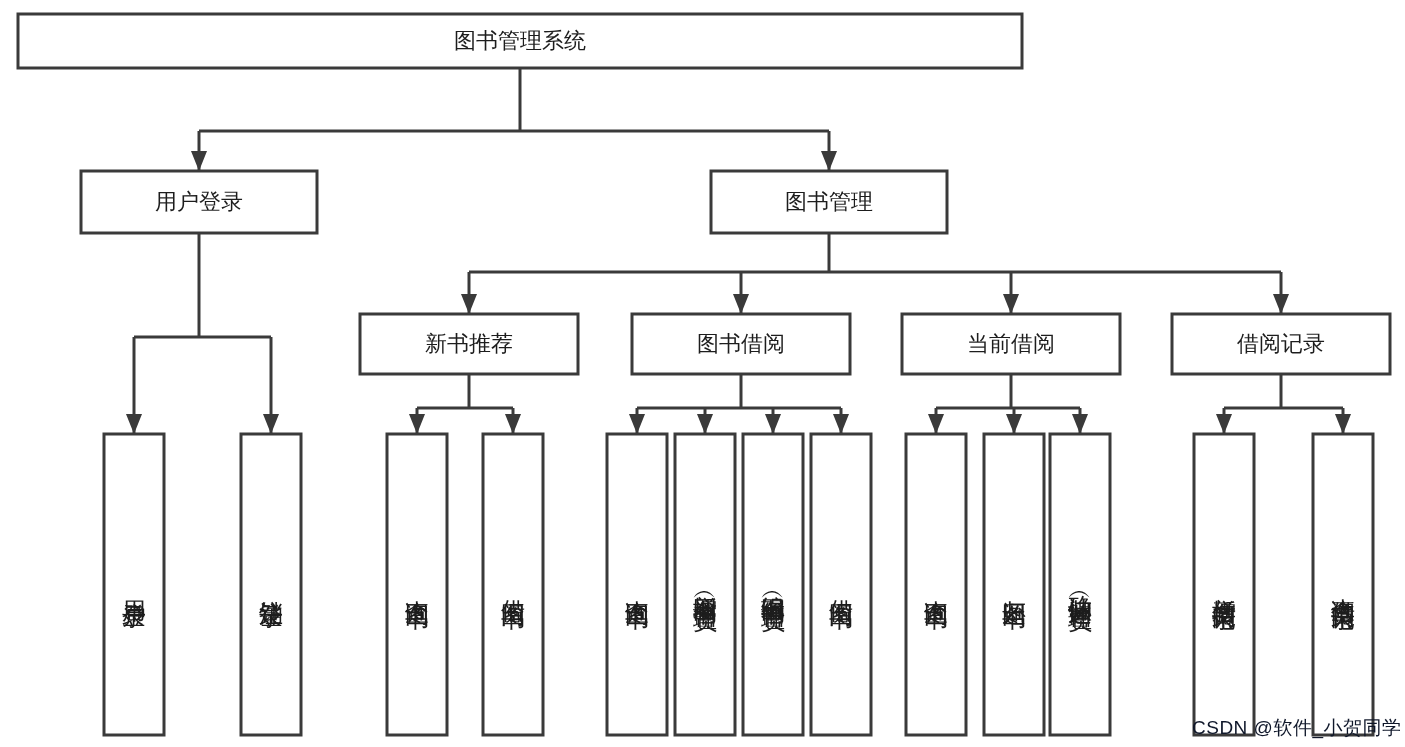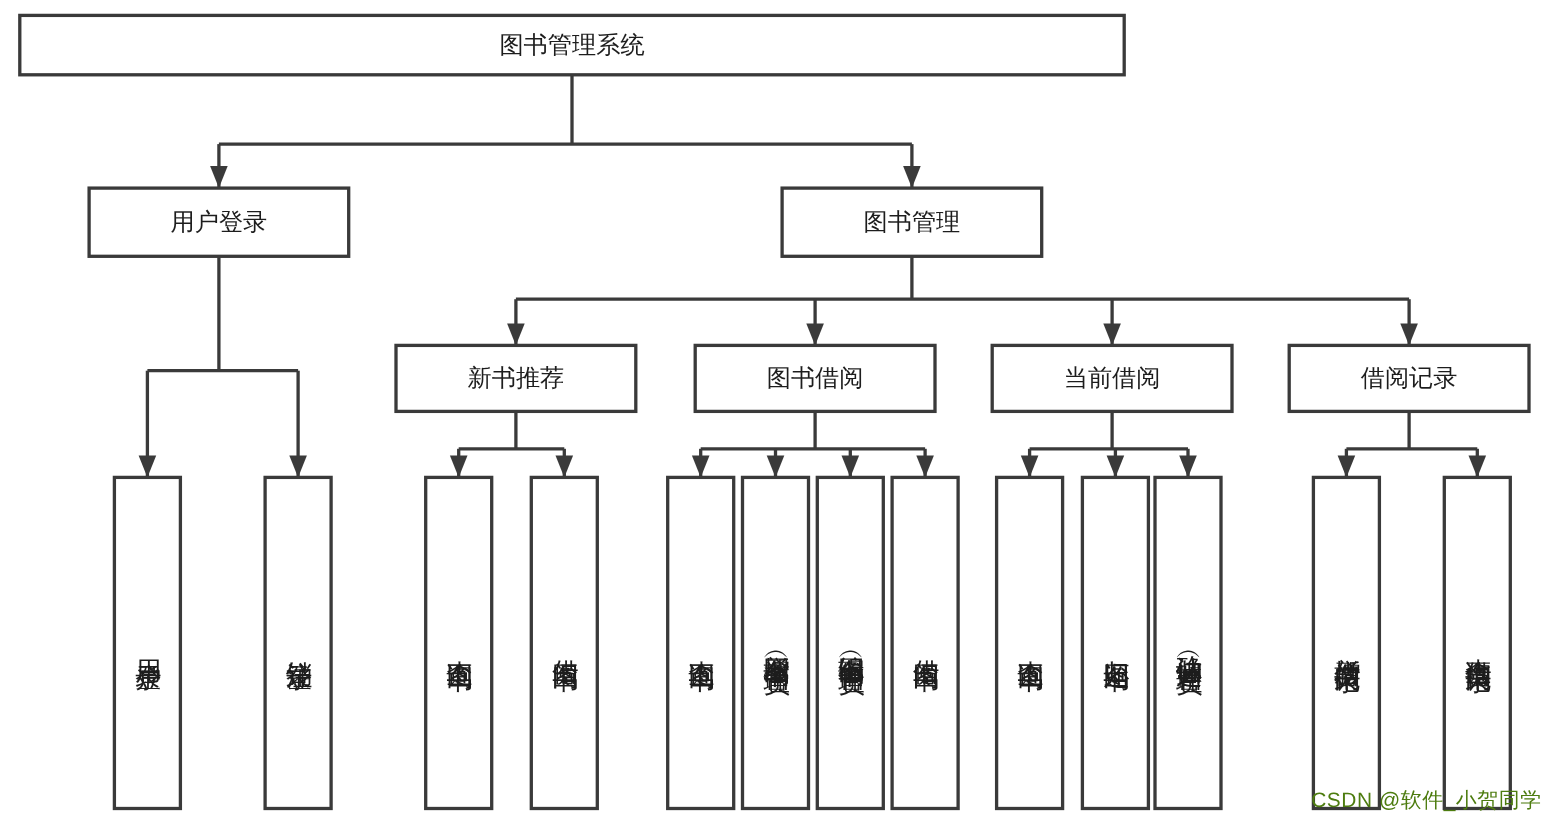--- a/index.html
+++ b/index.html
@@ -64,21 +64,21 @@
     position: absolute;
     display: flex;
     align-items: center;
     justify-content: center;
     pointer-events: none;
   }
   .watermark {
     position: absolute;
     font-family: "Liberation Sans", "DejaVu Sans", sans-serif;
     font-size: 19px;
-    color: #4d7c0f;
+    color: #0f172a;
     white-space: nowrap;
     letter-spacing: 0.5px;
   }
 </style>
 </head>
 <body>
 
 <div id="diagram-root">
 
   <svg id="tree-svg" viewBox="0 0 1405 747" xmlns="http://www.w3.org/2000/svg">

